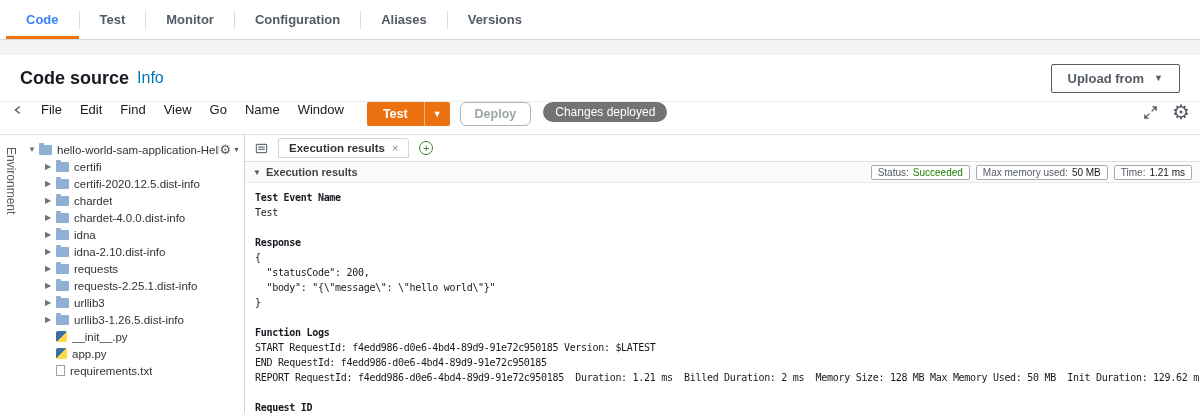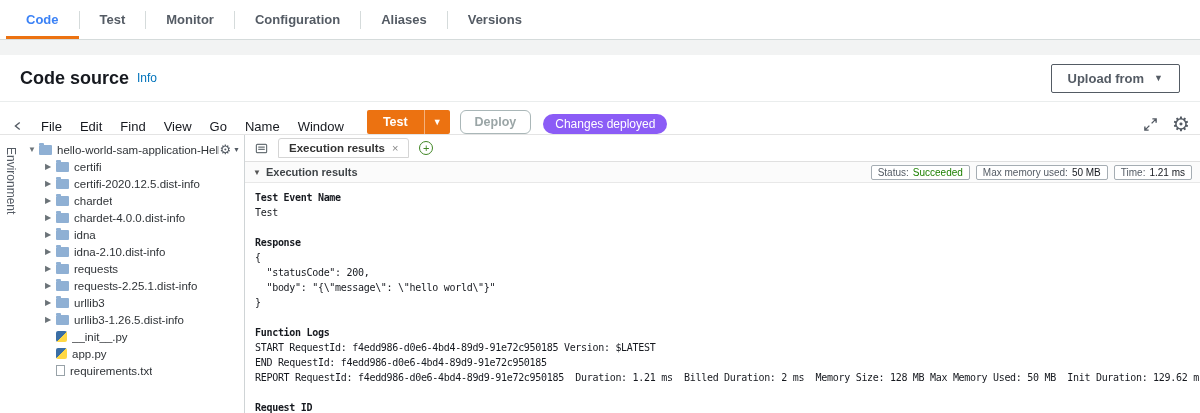--- a/index.html
+++ b/index.html
@@ -10,34 +10,34 @@
   
   .top-tabs { height:40px; background:#fff; border-bottom:1px solid #d5dbdb; display:flex; align-items:stretch; padding-left:6px; }
   .top-tab { display:flex; align-items:center; padding:0 20px; font-size:13px; font-weight:700; color:#545b64; border-bottom:3px solid transparent; border-top:3px solid transparent; cursor:pointer; }
   .top-tab.active { color:#3b82f6; border-bottom-color:#ec7211;text-align:center; }
   .tab-sep { width:1px; height:18px; background:#d5dbdb; align-self:center; }
 
   
   .panel { position:absolute; top:55px; left:0; right:0; bottom:0; background:#fff; display:flex; flex-direction:column; }
   .panel-header { height:46px; display:flex; align-items:center; padding:0 20px; flex:none; }
   .page-title { font-size:18px; font-weight:700; color:#16191f; }
-  .info-link { font-size:12px; color:#0073bb; margin-left:8px; text-decoration:none; cursor:pointer; }
+  .info-link { font-size:16px; color:#0073bb; margin-left:8px; text-decoration:none; cursor:pointer; }
   .upload-btn { margin-left:auto; background:#fff; border:1px solid #545b64; border-radius:2px; color:#545b64; font-weight:700; font-size:13px; padding:6px 16px; display:flex; align-items:center; gap:10px; cursor:pointer; }
   .upload-btn .caret { font-size:9px; }
 
   
-  .ide-toolbar { height:34px; flex:none; border-top:1px solid #eaeded; border-bottom:1px solid #e4e4e4; display:flex; align-items:flex-end; padding:0 10px; }
+  .ide-toolbar { height:34px; flex:none; border-top:1px solid #eaeded; border-bottom:1px solid #e4e4e4; display:flex; align-items:flex-start; padding:0 10px; }
   .collapse-icon { width:16px; height:16px; margin-right:6px; cursor:pointer; flex:none; display:flex; align-items:center; justify-content:center; }
   .menu-bar { display:flex; }
   .menu-item { font-size:13px; color:#16191f; padding:0 9px; cursor:pointer; }
   .test-split { margin-left:14px; display:flex; cursor:pointer; }
   .test-main { background:#ec7211; color:#fff; font-weight:700; font-size:12.5px; padding:5px 16px; border-radius:2px 0 0 2px; }
   .test-caret { background:#ec7211; color:#fff; font-size:9px; padding:5px 8px; border-left:1px solid rgba(255,255,255,.45); border-radius:0 2px 2px 0; display:flex; align-items:center; }
   .deploy-btn { margin-left:10px; background:#fff; border:1px solid #aab7b8; color:#9aa5a6; font-weight:700; font-size:12.5px; padding:4px 14px; border-radius:6px; cursor:pointer; }
-  .deployed-pill { margin-left:12px; background:#8b5cf6; color:#fff; font-size:12px; padding:3px 12px; border-radius:10px; }
+  .deployed-pill { margin-left:12px; background:#737373; color:#fff; font-size:12px; padding:3px 12px; border-radius:10px; }
   .toolbar-right { margin-left:auto; display:flex; align-items:center; gap:14px; }
   .fullscreen-icon { cursor:pointer; display:flex; }
   .gear-icon { font-size:20px; color:#545b64; cursor:pointer; line-height:1; }
 
   
   .ide-body { flex:1; display:flex; min-height:0; }
 
   
   .sidebar { width:245px; flex:none; display:flex; flex-direction:column; border-right:1px solid #cfd4d6; }
   .search-row { height:26px; flex:none; border-bottom:1px solid #e4e4e4; display:flex; align-items:center; padding:0 7px; gap:6px; }

